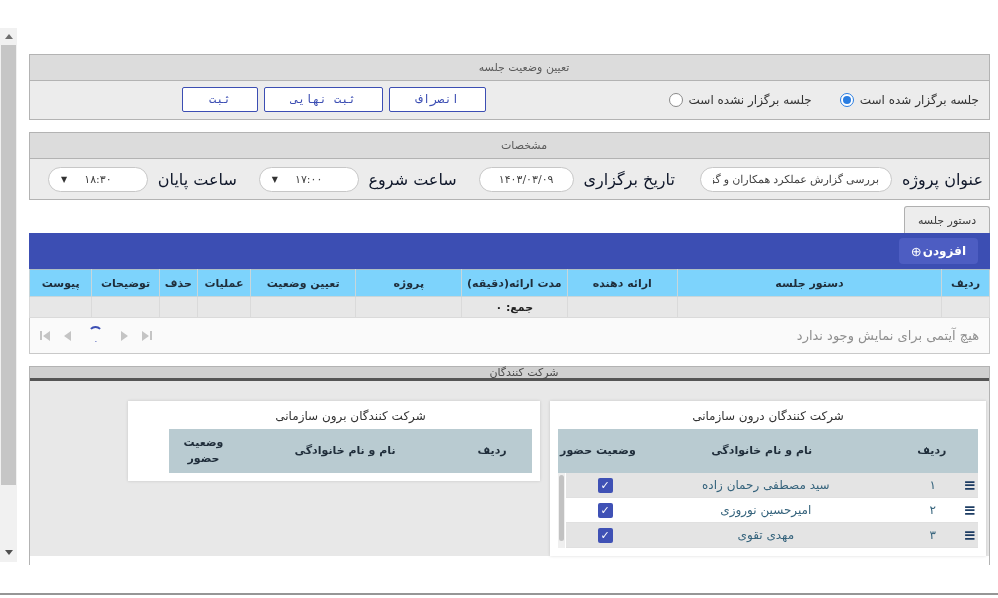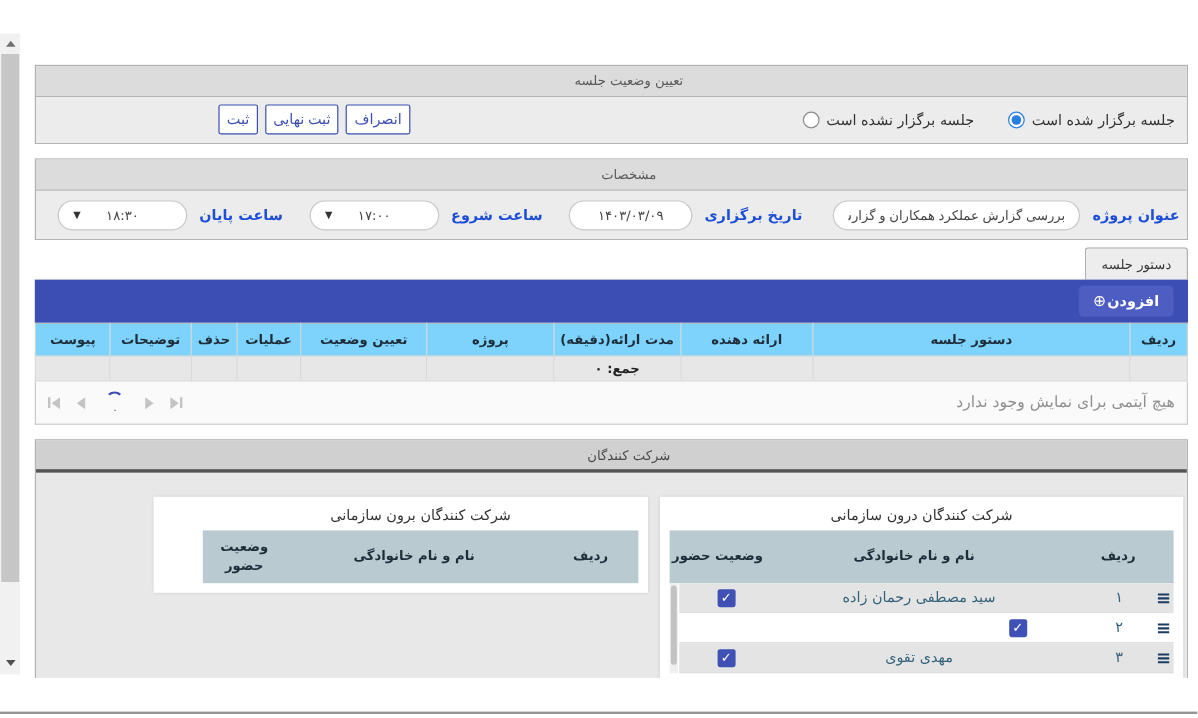--- a/index.html
+++ b/index.html
@@ -36,26 +36,26 @@
   
   .section.status { margin-top:26px; }
   .status .sec-body { height:38px; position:relative; display:flex; align-items:center; }
   .radios { display:flex; align-items:center; gap:28px; padding-right:10px; font-size:12px; color:#333; }
   .radio-item { display:flex; align-items:center; gap:6px; cursor:pointer; }
   .radio { width:14px; height:14px; border-radius:50%; background:#fff; border:1px solid #8a8a8a; position:relative; }
   .radio.checked { border-color:#2a7de1; }
   .radio.checked::after { content:""; position:absolute; inset:2px; border-radius:50%; background:#2a7de1; }
   .status-btns { position:absolute; left:152px; top:6px; display:flex; flex-direction:row-reverse; gap:6px; }
   .btn { background:#fff; border:1px solid #3c4eb3; color:#3c4eb3; font-size:12px;
-         padding:4px 6px; border-radius:2px; cursor:pointer; font-family:Liberation Serif, serif; }
+         padding:4px 26px; border-radius:2px; cursor:pointer; font-family:Liberation Mono, monospace; }
 
   
   .section.details { margin-top:12px; }
   .details .sec-body { height:40px; display:flex; align-items:center; padding:0 6px; gap:10px; }
-  .fld-label { font-size:12px; font-weight:bold; color:#1d4ed8; white-space:nowrap; }
+  .fld-label { font-size:16px; font-weight:normal; color:#0f172a; white-space:nowrap; }
   .pill { background:#fff; border:1px solid #c7c7c7; border-radius:13px; height:25px;
           font-size:11px; color:#444; display:flex; align-items:center; justify-content:center; overflow:hidden; }
   input.pill { padding:0 12px; width:230px; direction:rtl; outline:none; text-align:right; }
   .pill.date { width:116px; margin-left:12px; }
   .pill.select { width:122px; position:relative; margin-left:12px; cursor:pointer; }
   .pill.select .caret { position:absolute; left:12px; font-size:8px; color:#333; }
   .gap { width:6px; }
 
   
   .tab { margin-top:6px; width:86px; height:27px; background:#ededed; border:1px solid #b0b0b0; border-bottom:none;
@@ -82,21 +82,21 @@
   .pg .bar { width:2px; height:9px; background:#c4c4c4; }
   .pg .tl { width:0;height:0;border-top:5px solid transparent;border-bottom:5px solid transparent;border-right:7px solid #c4c4c4; }
   .pg .tr { width:0;height:0;border-top:5px solid transparent;border-bottom:5px solid transparent;border-left:7px solid #c4c4c4; }
   .pg-spinner { position:relative; width:22px; height:20px; }
   .pg-spinner .arc { position:absolute; top:0; left:3px; width:15px; height:15px; border-radius:50%;
                      border:2px solid transparent; border-top:2px solid #3c4eb3; }
   .pg-spinner .num { position:absolute; bottom:0; width:100%; text-align:center; font-size:8px; color:#3c4eb3; }
 
   
   .section.participants { margin-top:12px; height:205px; }
-  .participants .sec-header { background:#d0d0d0; border-bottom:3px solid #555; color:#4a4a4a; height:27px; }
+  .participants .sec-header { background:#d0d0d0; border-bottom:3px solid #555; color:#4a4a4a; height:14px; }
   .participants .sec-body { height:175px; background:#e8e8e8; display:flex; align-items:flex-start; gap:10px; padding:20px 3px 0 0; }
   .panel { background:#fff; box-shadow:0 0 3px rgba(0,0,0,.15); padding:4px 8px 8px; }
   .panel.internal { width:436px; }
   .panel.external { width:412px;padding-left:41px; }
   .panel-title { text-align:center; font-size:12px; color:#333; padding:4px 0 6px; }
   .p-table { width:100%; }
   .p-head { display:flex; background:#b9cbd1; height:44px; font-size:11px; font-weight:bold; color:#1f2d3a; }
   .p-head > div { display:flex; align-items:center; justify-content:center; text-align:center; line-height:1.5; }
   .col-status { width:19%; }
   .col-name { width:59%; }
@@ -273,20 +273,21 @@
                 <div class="col-name">سید مصطفی رحمان زاده</div>
                 <div class="col-status">
                     <span class="checkbox">✓</span>
                   </div>
               </div>
               <div class="p-row even">
                 <div class="col-row">
                   <span>۲</span>
                   <span class="handle">≡</span>
                 </div>
+                <div class="col-name">امیرحسین نوروزی</div>
                 <div class="col-status">
                     <span class="checkbox">✓</span>
                   </div>
               </div>
               <div class="p-row odd">
                 <div class="col-row">
                   <span>۳</span>
                   <span class="handle">≡</span>
                 </div>
                 <div class="col-name">مهدی تقوی</div>

